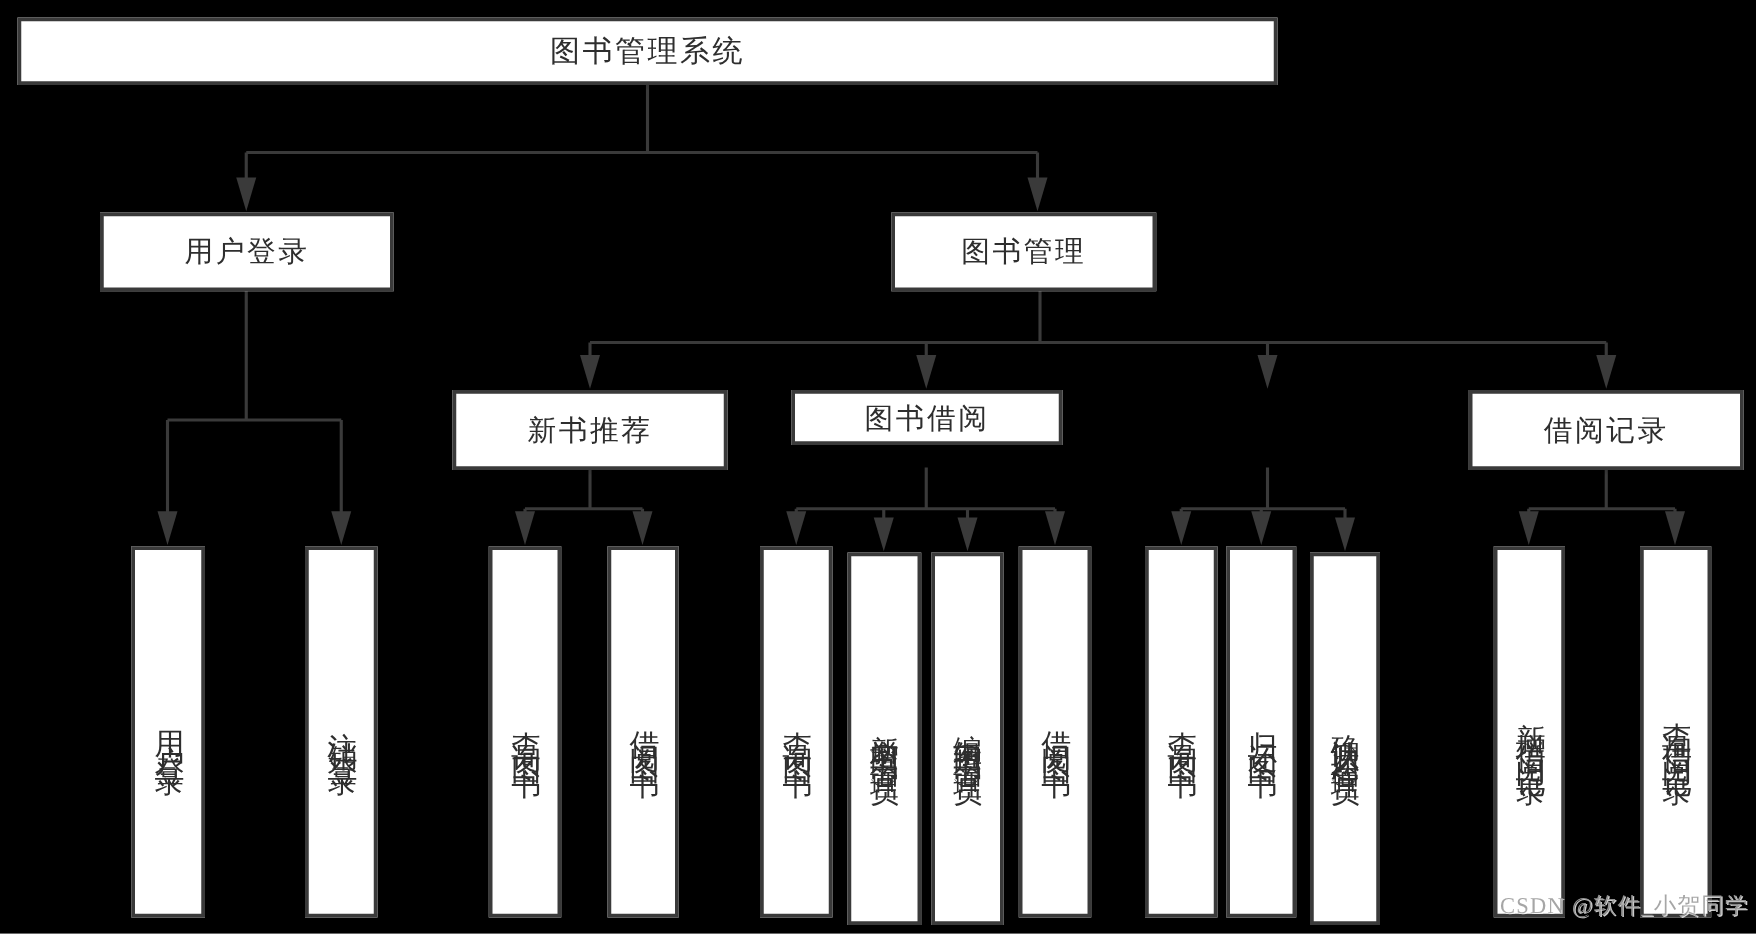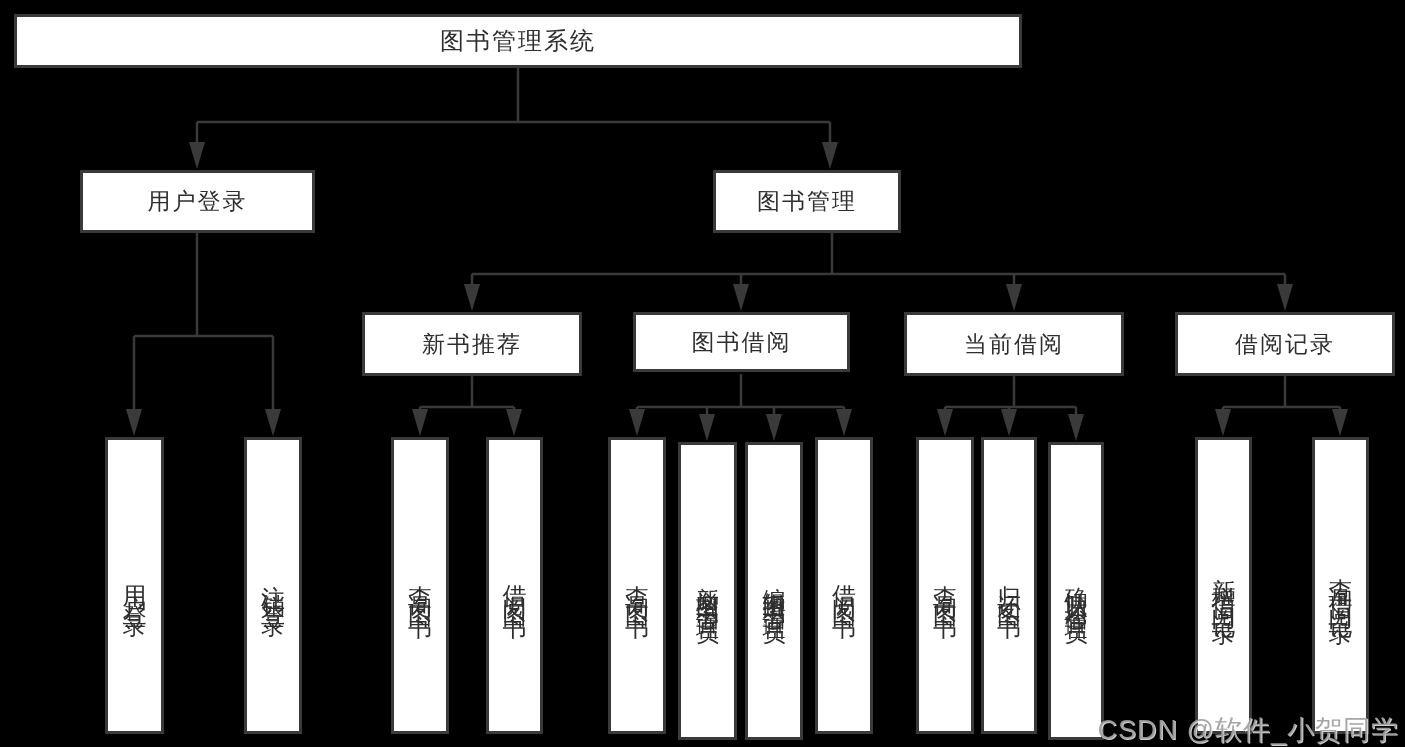--- a/index.html
+++ b/index.html
@@ -16,22 +16,22 @@
   .hbox{font-size:23px;letter-spacing:2px;white-space:nowrap;}
   .hbox.root{font-size:24px;}
   .vbox{
     writing-mode:vertical-rl;text-orientation:mixed;font-size:24px;line-height:1;
   }
   .ls4{letter-spacing:10px;}
   .ls6{letter-spacing:9px;}
   .ls9{letter-spacing:5px;font-size:23px;}
   #watermark{
     position:absolute;right:6px;top:712px;z-index:5;
-    font-size:27px;letter-spacing:1px;color:rgba(158,158,158,0.92);
-    text-shadow:1px 1px 0 rgba(255,255,255,0.8);white-space:nowrap;
+    font-size:18px;letter-spacing:1px;color:rgba(158,158,158,0.92);
+    text-shadow:1px 1px 0 rgba(255,255,255,0.8);white-space:nowrap;font-family:Liberation Serif, serif;
   }
 </style>
 </head>
 <body>
 
 <div id="canvas">
 
   <svg id="wires" width="1405" height="747" viewBox="0 0 1405 747">
     <g stroke="#3a3a3a" stroke-width="2.5" fill="none">
 
@@ -68,25 +68,24 @@
       <polygon points="1009,436 1001,409 1017,409"></polygon>
       <polygon points="1076,441 1068,414 1084,414"></polygon>
       <polygon points="1223,436 1215,409 1231,409"></polygon>
       <polygon points="1340,436 1332,409 1348,409"></polygon>
     </g>
   </svg>
 
   <div class="hbox root" style="left:14px;top:14px;width:1008px;height:54px;">图书管理系统</div>
 
   <div class="hbox" style="left:80px;top:170px;width:235px;height:63px;">用户登录</div>
-  <div class="hbox" style="left:713px;top:170px;width:188px;height:63px;">图书管理</div>
+  <div class="hbox" style="left:713px;top:170px;width:212px;height:63px;">图书管理</div>
 
   <div class="hbox" style="left:362px;top:312px;width:220px;height:64px;text-align:right;">新书推荐</div>
-  <div class="hbox" style="left:633px;top:312px;width:217px;height:60px;">图书借阅</div>
-  <div class="hbox" style="left:904px;top:312px;width:220px;height:64px;">当前借阅</div>
+  <div class="hbox" style="left:633px;top:312px;width:217px;height:44px;">图书借阅</div>
   <div class="hbox" style="left:1175px;top:312px;width:220px;height:64px;">借阅记录</div>
 
   <div class="vbox ls4" style="left:105px;top:437px;width:59px;height:297px;">用户登录</div>
   <div class="vbox ls4" style="left:244px;top:437px;width:58px;height:297px;">注销登录</div>
 
   <div class="vbox ls4" style="left:391px;top:437px;width:58px;height:297px;">查询图书</div>
   <div class="vbox ls4" style="left:486px;top:437px;width:57px;height:297px;">借阅图书</div>
 
   <div class="vbox ls4" style="left:608px;top:437px;width:58px;height:297px;">查询图书</div>
   <div class="vbox ls9" style="left:678px;top:442px;width:59px;height:298px;">新增图书（管理员）</div>

